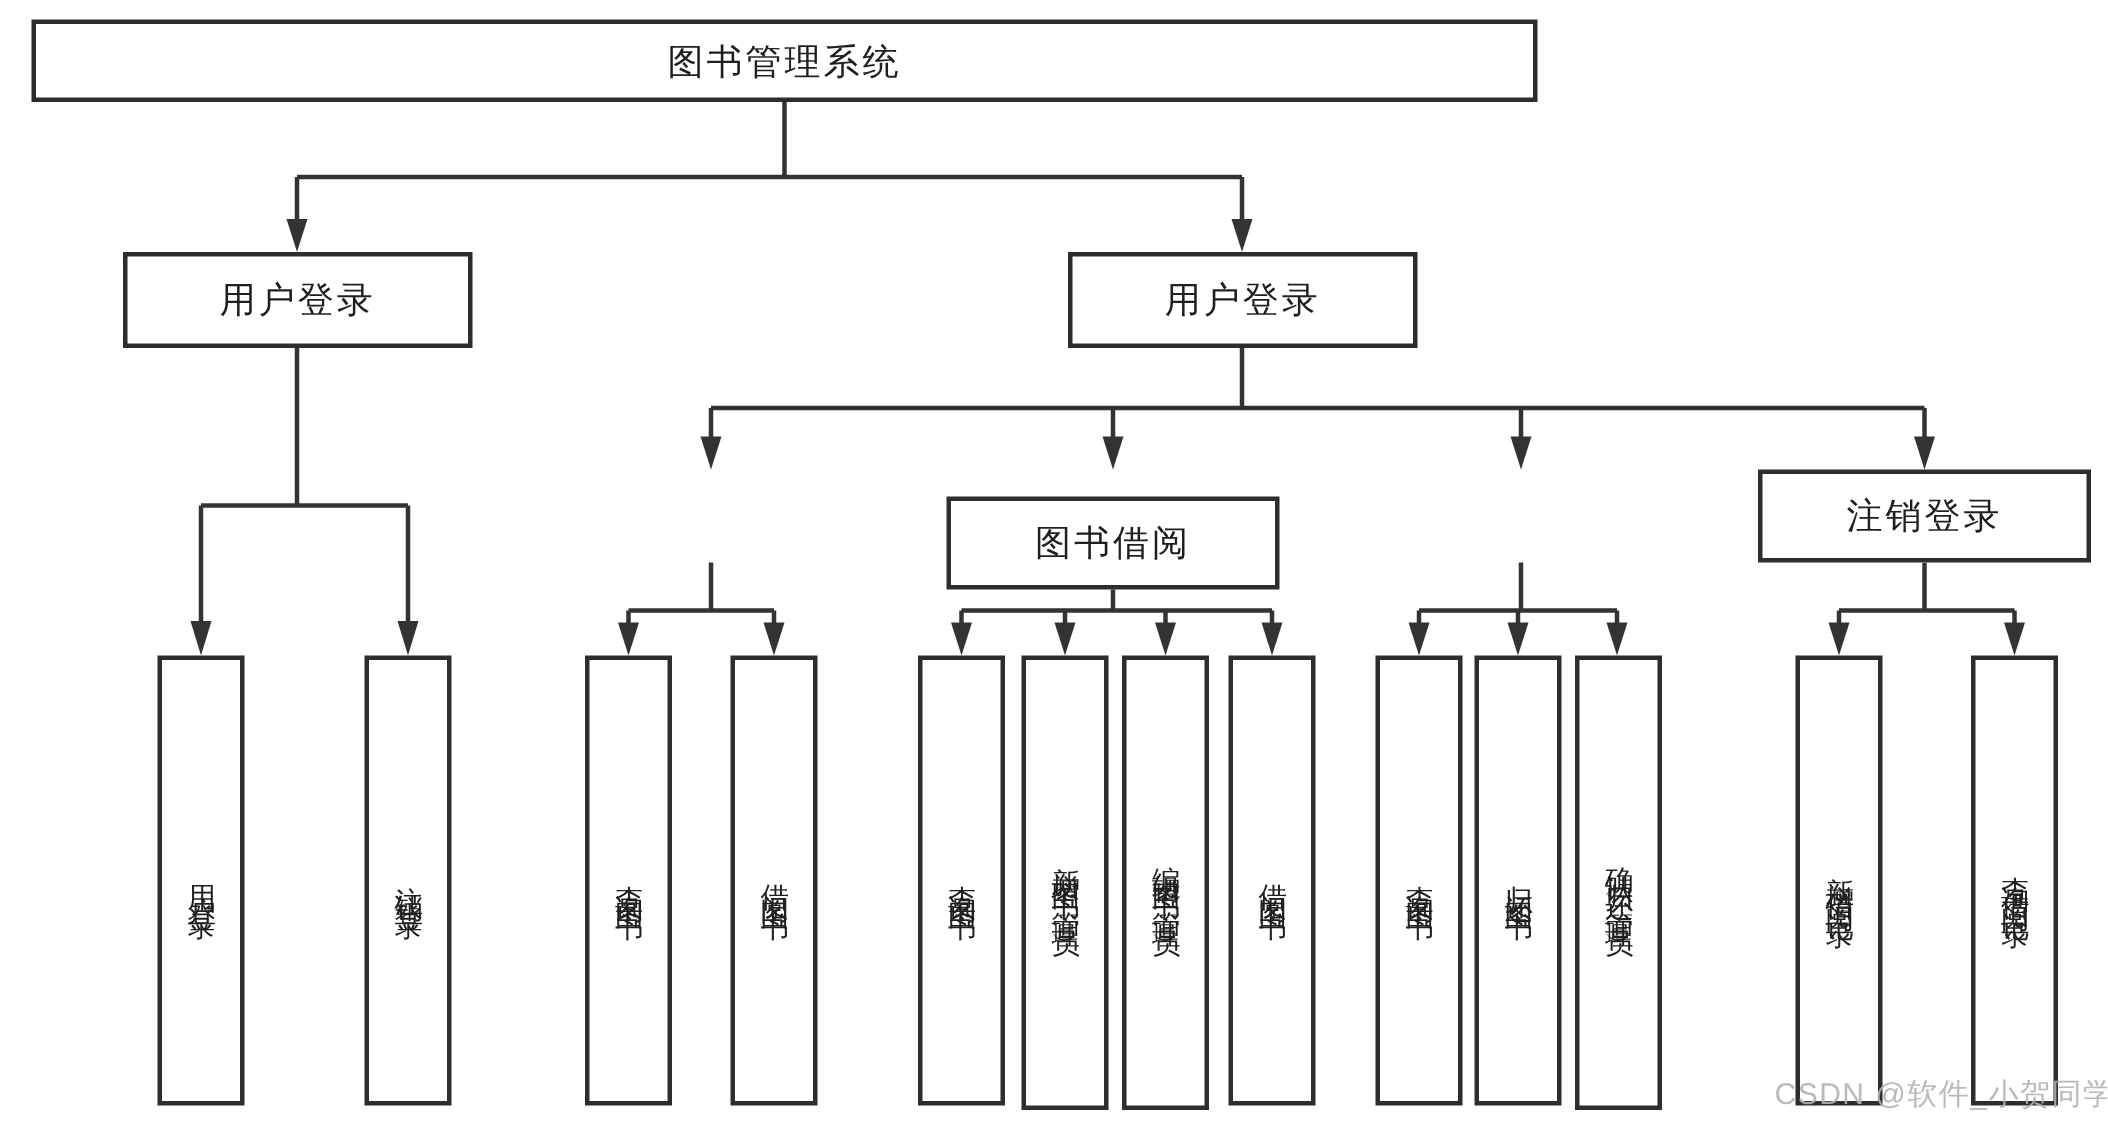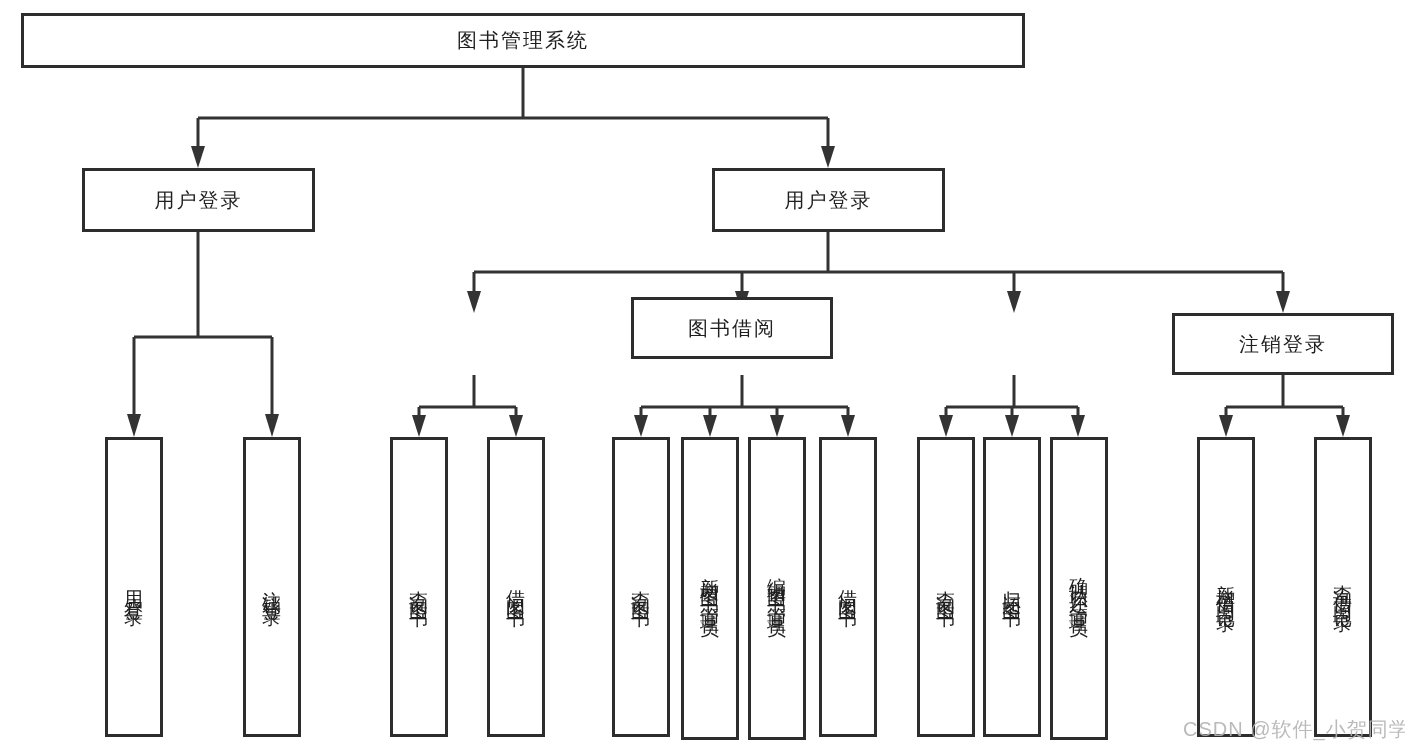--- a/index.html
+++ b/index.html
@@ -5,21 +5,21 @@
   html,body{margin:0;padding:0;background:#ffffff;}
   #stage{
     position:relative;width:1405px;height:747px;background:#ffffff;
     font-family:"Liberation Sans","DejaVu Sans",sans-serif;overflow:hidden;
   }
   #wires{position:absolute;left:0;top:0;z-index:1;}
   .node{
     position:absolute;box-sizing:border-box;border:3px solid #2d2d2d;background:#ffffff;
     display:flex;align-items:center;justify-content:center;color:#1f1f1f;z-index:2;
   }
-  .hbox{font-size:20px;letter-spacing:2px;}
+  .hbox{font-size:24px;letter-spacing:2px;}
   .vbox{
     writing-mode:vertical-rl;text-orientation:mixed;
     font-size:19px;letter-spacing:6px;line-height:1;
     padding:10px 0;
   }
   .watermark{
     position:absolute;z-index:5;color:#b3b3b3;font-size:20px;letter-spacing:1px;
     white-space:nowrap;opacity:0.9;
   }
 </style>
@@ -92,21 +92,21 @@
       <polygon points="1219,415 1233,415 1226,437"></polygon>
       <polygon points="1336,415 1350,415 1343,437"></polygon>
     </g>
   </svg>
 
   <div class="node hbox" style="left:21px;top:13px;width:1004px;height:55px">图书管理系统</div>
 
   <div class="node hbox" style="left:82px;top:168px;width:233px;height:64px">用户登录</div>
   <div class="node hbox" style="left:712px;top:168px;width:233px;height:64px">用户登录</div>
 
-  <div class="node hbox" style="left:631px;top:297px;width:202px;height:62px">图书借阅</div>
+  <div class="node hbox" style="left:631px;top:331px;width:222px;height:62px">图书借阅</div>
   <div class="node hbox" style="left:1172px;top:313px;width:222px;height:62px">注销登录</div>
 
   <div class="node vbox" style="left:105px;top:437px;width:58px;height:300px">用户登录</div>
   <div class="node vbox" style="left:243px;top:437px;width:58px;height:300px">注销登录</div>
 
   <div class="node vbox" style="left:390px;top:437px;width:58px;height:300px">查询图书</div>
   <div class="node vbox" style="left:487px;top:437px;width:58px;height:300px">借阅图书</div>
 
   <div class="node vbox" style="left:612px;top:437px;width:58px;height:300px">查询图书</div>
   <div class="node vbox" style="left:681px;top:437px;width:58px;height:303px">新增图书（管理员）</div>

